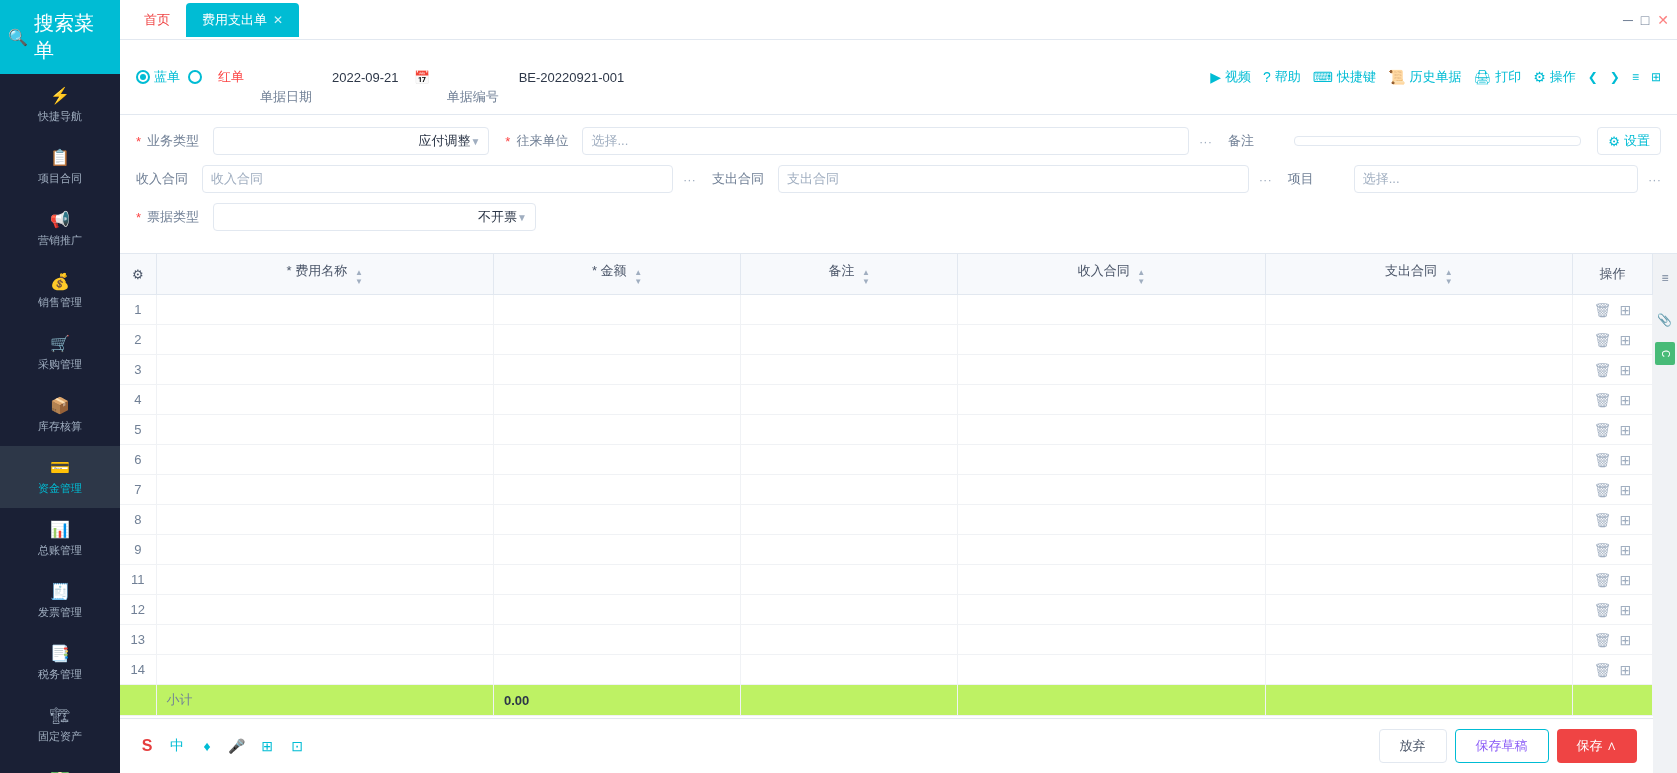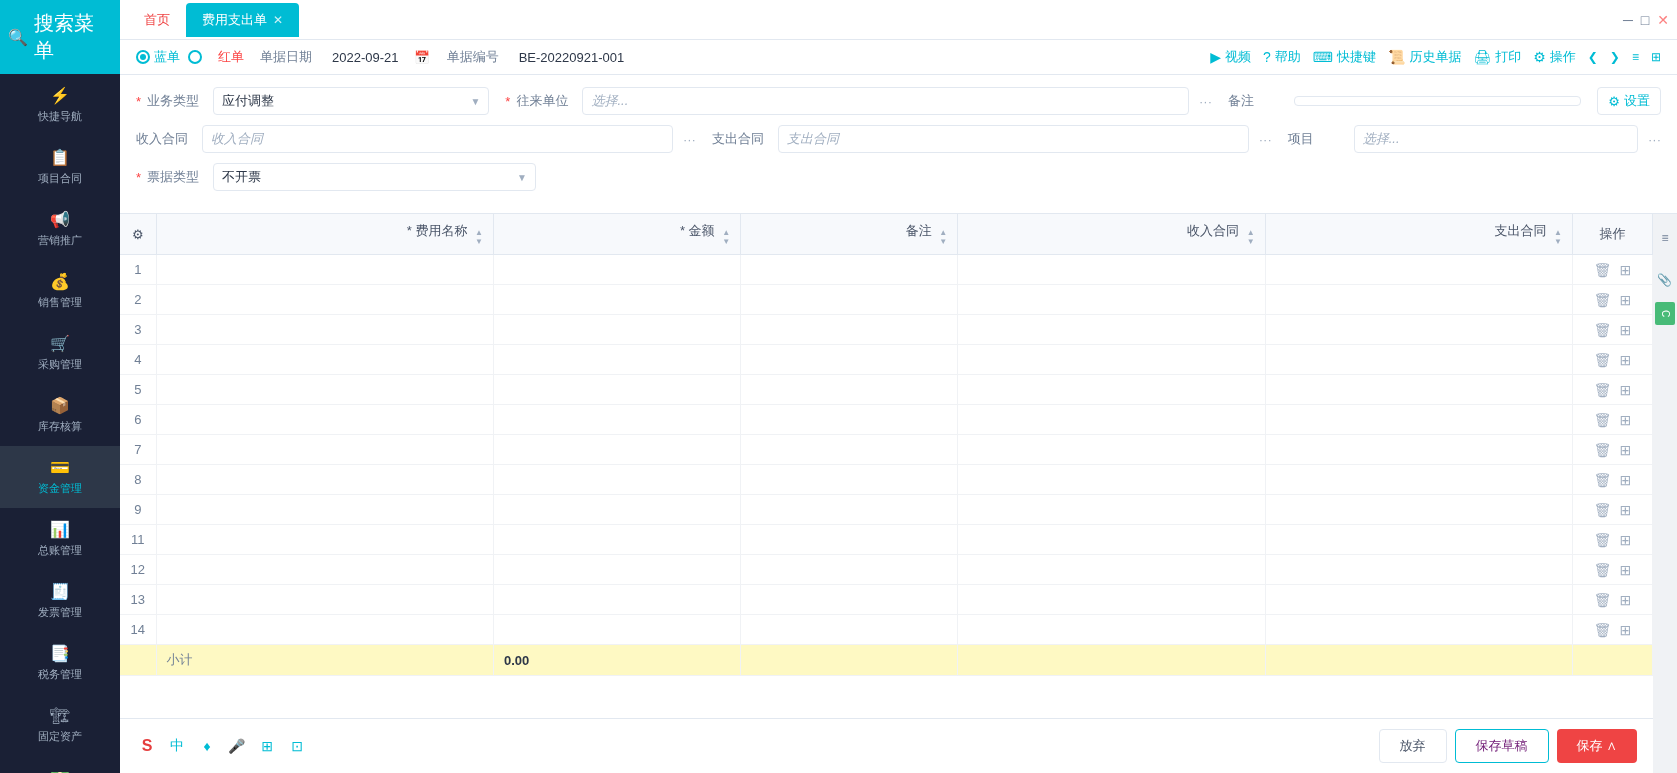--- a/index.html
+++ b/index.html
@@ -28,66 +28,66 @@
     .win-btn.close { color: #fc8181; }
 
     
     .toolbar { background: #fff; padding: 8px 16px; display: flex; align-items: center; gap: 16px; border-bottom: 1px solid #e2e8f0; }
     .radio-group { display: flex; align-items: center; gap: 8px; }
     .radio-item { display: flex; align-items: center; gap: 4px; cursor: pointer; }
     .radio-dot { width: 14px; height: 14px; border-radius: 50%; border: 2px solid #00bcd4; position: relative; cursor: pointer; }
     .radio-dot.checked::after { content: ''; position: absolute; width: 6px; height: 6px; background: #00bcd4; border-radius: 50%; top: 2px; left: 2px; }
     .radio-label-blue { color: #00bcd4; }
     .radio-label-red { color: #fc4444; margin-left: 12px; }
-    .field-label { color: #718096; margin-right: 4px; }
+    .field-label { color: #718096; margin-right: 4px; margin-top: 40px; }
     .field-value { color: #2d3748; }
     .calendar-icon { color: #00bcd4; cursor: pointer; }
     .toolbar-right { margin-left: auto; display: flex; align-items: center; gap: 12px; }
     .toolbar-action { color: #00bcd4; cursor: pointer; display: flex; align-items: center; gap: 4px; font-size: 12px; }
     .toolbar-action .icon { font-size: 14px; }
 
     
     .form-area { background: #fff; padding: 12px 16px; border-bottom: 1px solid #e2e8f0; }
     .form-row { display: flex; align-items: center; gap: 16px; margin-bottom: 10px; }
     .form-field { display: flex; align-items: center; gap: 6px; flex: 1; }
     .form-field-label { color: #718096; white-space: nowrap; min-width: 60px; }
     .required-mark { color: #fc4444; }
     .form-field-input { flex: 1; border: 1px solid #e2e8f0; border-radius: 4px; padding: 4px 8px; color: #2d3748; background: #fff; }
-    .form-field-input.placeholder { color: #a0aec0; font-style: italic; }
+    .form-field-input.placeholder { color: #a0aec0; }
     .form-field-more { color: #a0aec0; cursor: pointer; margin-left: 4px; }
-    .form-dropdown { flex: 1; border: 1px solid #e2e8f0; border-radius: 4px; padding: 4px 8px; display: flex; align-items: center; justify-content: space-between; cursor: pointer; }
+    .form-dropdown { flex: 1; border: 1px solid #e2e8f0; border-radius: 4px; padding: 4px 8px; display: flex; align-items: center; justify-content: flex-end; cursor: pointer; }
     .form-dropdown .value { color: #2d3748; }
     .form-dropdown .arrow { color: #a0aec0; font-size: 10px; }
     .settings-btn { margin-left: auto; color: #00bcd4; cursor: pointer; border: 1px solid #e2e8f0; border-radius: 4px; padding: 4px 10px; font-size: 12px; display: flex; align-items: center; gap: 4px; }
 
     
     .table-container { flex: 1; overflow-y: auto; background: #fff; }
     table { width: 100%; border-collapse: collapse; }
     .table-header { background: #f7f9fc; }
-    .table-header th { padding: 8px 10px; text-align: right; color: #4a5568; font-weight: 500; border-bottom: 1px solid #e2e8f0; border-right: 1px solid #e2e8f0; white-space: nowrap; position: relative; }
+    .table-header th { padding: 8px 10px; text-align: center; color: #4a5568; font-weight: 500; border-bottom: 1px solid #e2e8f0; border-right: 1px solid #e2e8f0; white-space: nowrap; position: relative; }
     .table-header th .sort-icons { display: inline-flex; flex-direction: column; margin-left: 4px; gap: 1px; cursor: pointer; }
     .table-header th .sort-icons span { font-size: 8px; color: #a0aec0; line-height: 1; }
     .table-header th.gear-col { width: 36px; text-align: center; }
     .table-header th.ops-col { width: 80px; text-align: center; }
     .table-body td { padding: 4px 10px; border-bottom: 1px solid #f0f2f5; border-right: 1px solid #f0f2f5; height: 30px; }
     .row-num { color: #718096; text-align: center; }
     .ops-cell { display: flex; align-items: center; justify-content: center; gap: 8px; }
     .op-icon { color: #a0aec0; cursor: pointer; font-size: 14px; }
-    .subtotal-row td { background: #fef9c3; padding: 6px 10px; font-weight: 500; color: #2d3748; }
+    .subtotal-row td { background: #bef264; padding: 6px 10px; font-weight: 500; color: #2d3748; }
     .subtotal-label { color: #718096; }
     .subtotal-value { color: #2d3748; font-weight: 600; }
 
     
     .bottom-bar { background: #fff; padding: 10px 16px; display: flex; align-items: center; border-top: 1px solid #e2e8f0; }
     .brand-icons { display: flex; align-items: center; gap: 8px; margin-left: auto; }
     .brand-icon { width: 22px; height: 22px; display: flex; align-items: center; justify-content: center; cursor: pointer; color: #00bcd4; font-size: 14px; }
     .action-buttons { display: flex; gap: 8px; margin-left: 16px; }
     .btn { padding: 7px 20px; border-radius: 4px; cursor: pointer; font-size: 13px; border: none; }
     .btn-discard { background: #fff; border: 1px solid #e2e8f0; color: #4a5568; }
-    .btn-draft { background: #fff; border: 1px solid #00bcd4; color: #701a75; }
+    .btn-draft { background: #fff; border: 1px solid #00bcd4; color: #8b5cf6; }
     .btn-save { background: #ef4444; color: #fff; }
 
     
     .right-panel { display: flex; flex-direction: column; gap: 2px; padding: 4px 2px; background: #f0f2f5; }
     .right-panel-icon { width: 20px; height: 40px; display: flex; align-items: center; justify-content: center; cursor: pointer; color: #718096; font-size: 12px; }
     .right-tab { background: #00bcd4; color: #fff; width: 20px; padding: 8px 2px; font-size: 10px; writing-mode: vertical-lr; cursor: pointer; border-radius: 2px; display: flex; align-items: center; justify-content: center; }
     .right-tab.green { background: #48bb78; }
 
     
     ::-webkit-scrollbar { width: 6px; }

